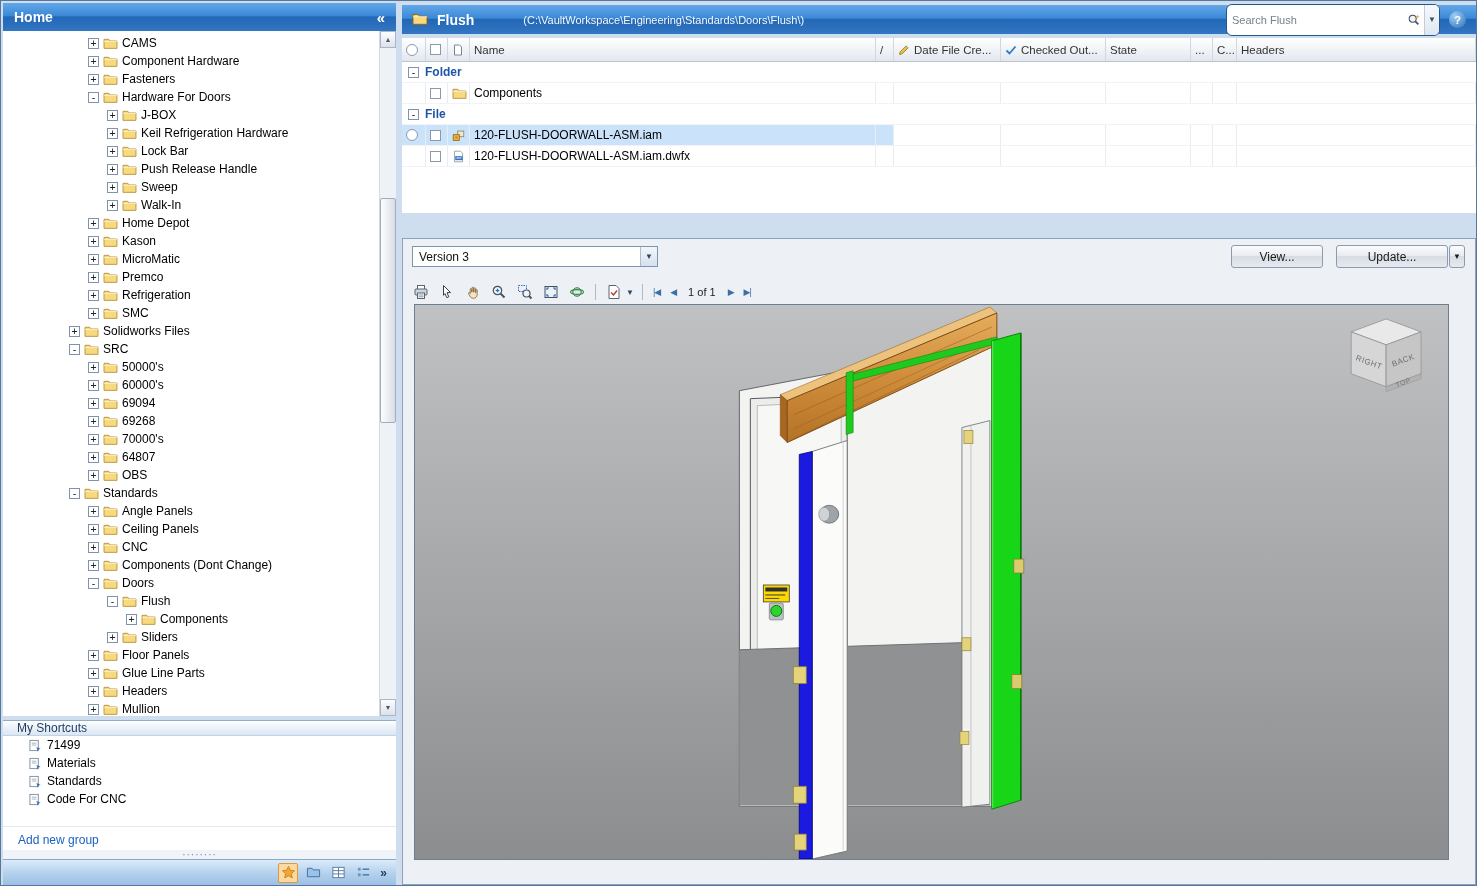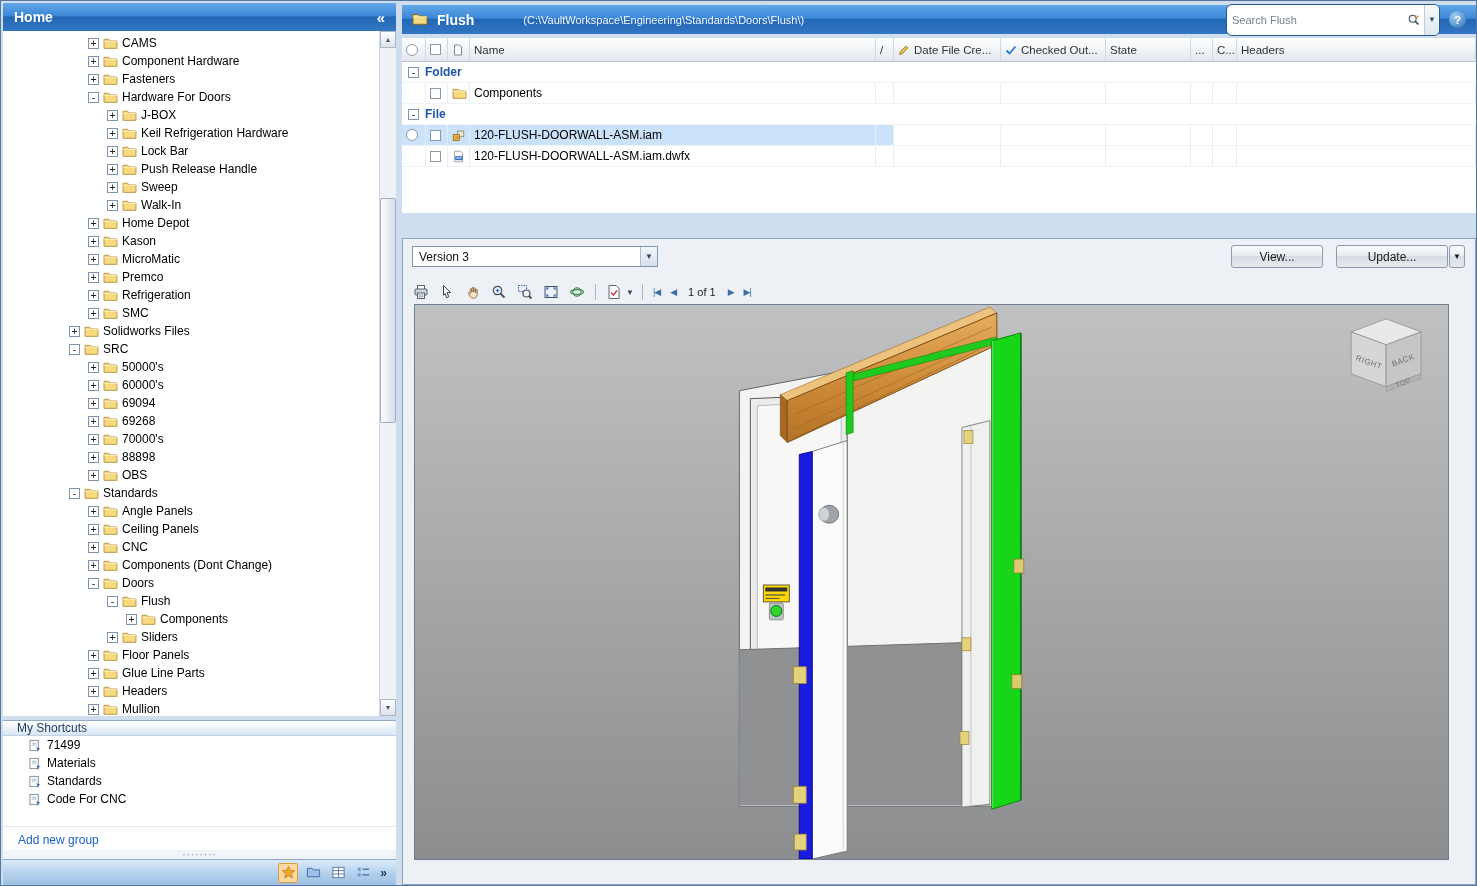--- a/index.html
+++ b/index.html
@@ -276,21 +276,21 @@
             <path d="M1 4.8h14" stroke="#fdf0bf"></path>
           </svg>
           <span class="tlabel">70000's</span>
         </div>
         <div class="trow" style="padding-left:85px">
           <span class="expbox">+</span>
           <svg class="fic" viewBox="0 0 16 13" width="15" height="12">
             <path d="M1 2.5h5.2l1.4 1.8H15v8H1z" fill="#f7da7f" stroke="#b8913c"></path>
             <path d="M1 4.8h14" stroke="#fdf0bf"></path>
           </svg>
-          <span class="tlabel">88898</span>
+          <span class="tlabel">64807</span>
         </div>
         <div class="trow" style="padding-left:85px">
           <span class="expbox">+</span>
           <svg class="fic" viewBox="0 0 16 13" width="15" height="12">
             <path d="M1 2.5h5.2l1.4 1.8H15v8H1z" fill="#f7da7f" stroke="#b8913c"></path>
             <path d="M1 4.8h14" stroke="#fdf0bf"></path>
           </svg>
           <span class="tlabel">OBS</span>
         </div>
         <div class="trow" style="padding-left:66px">

